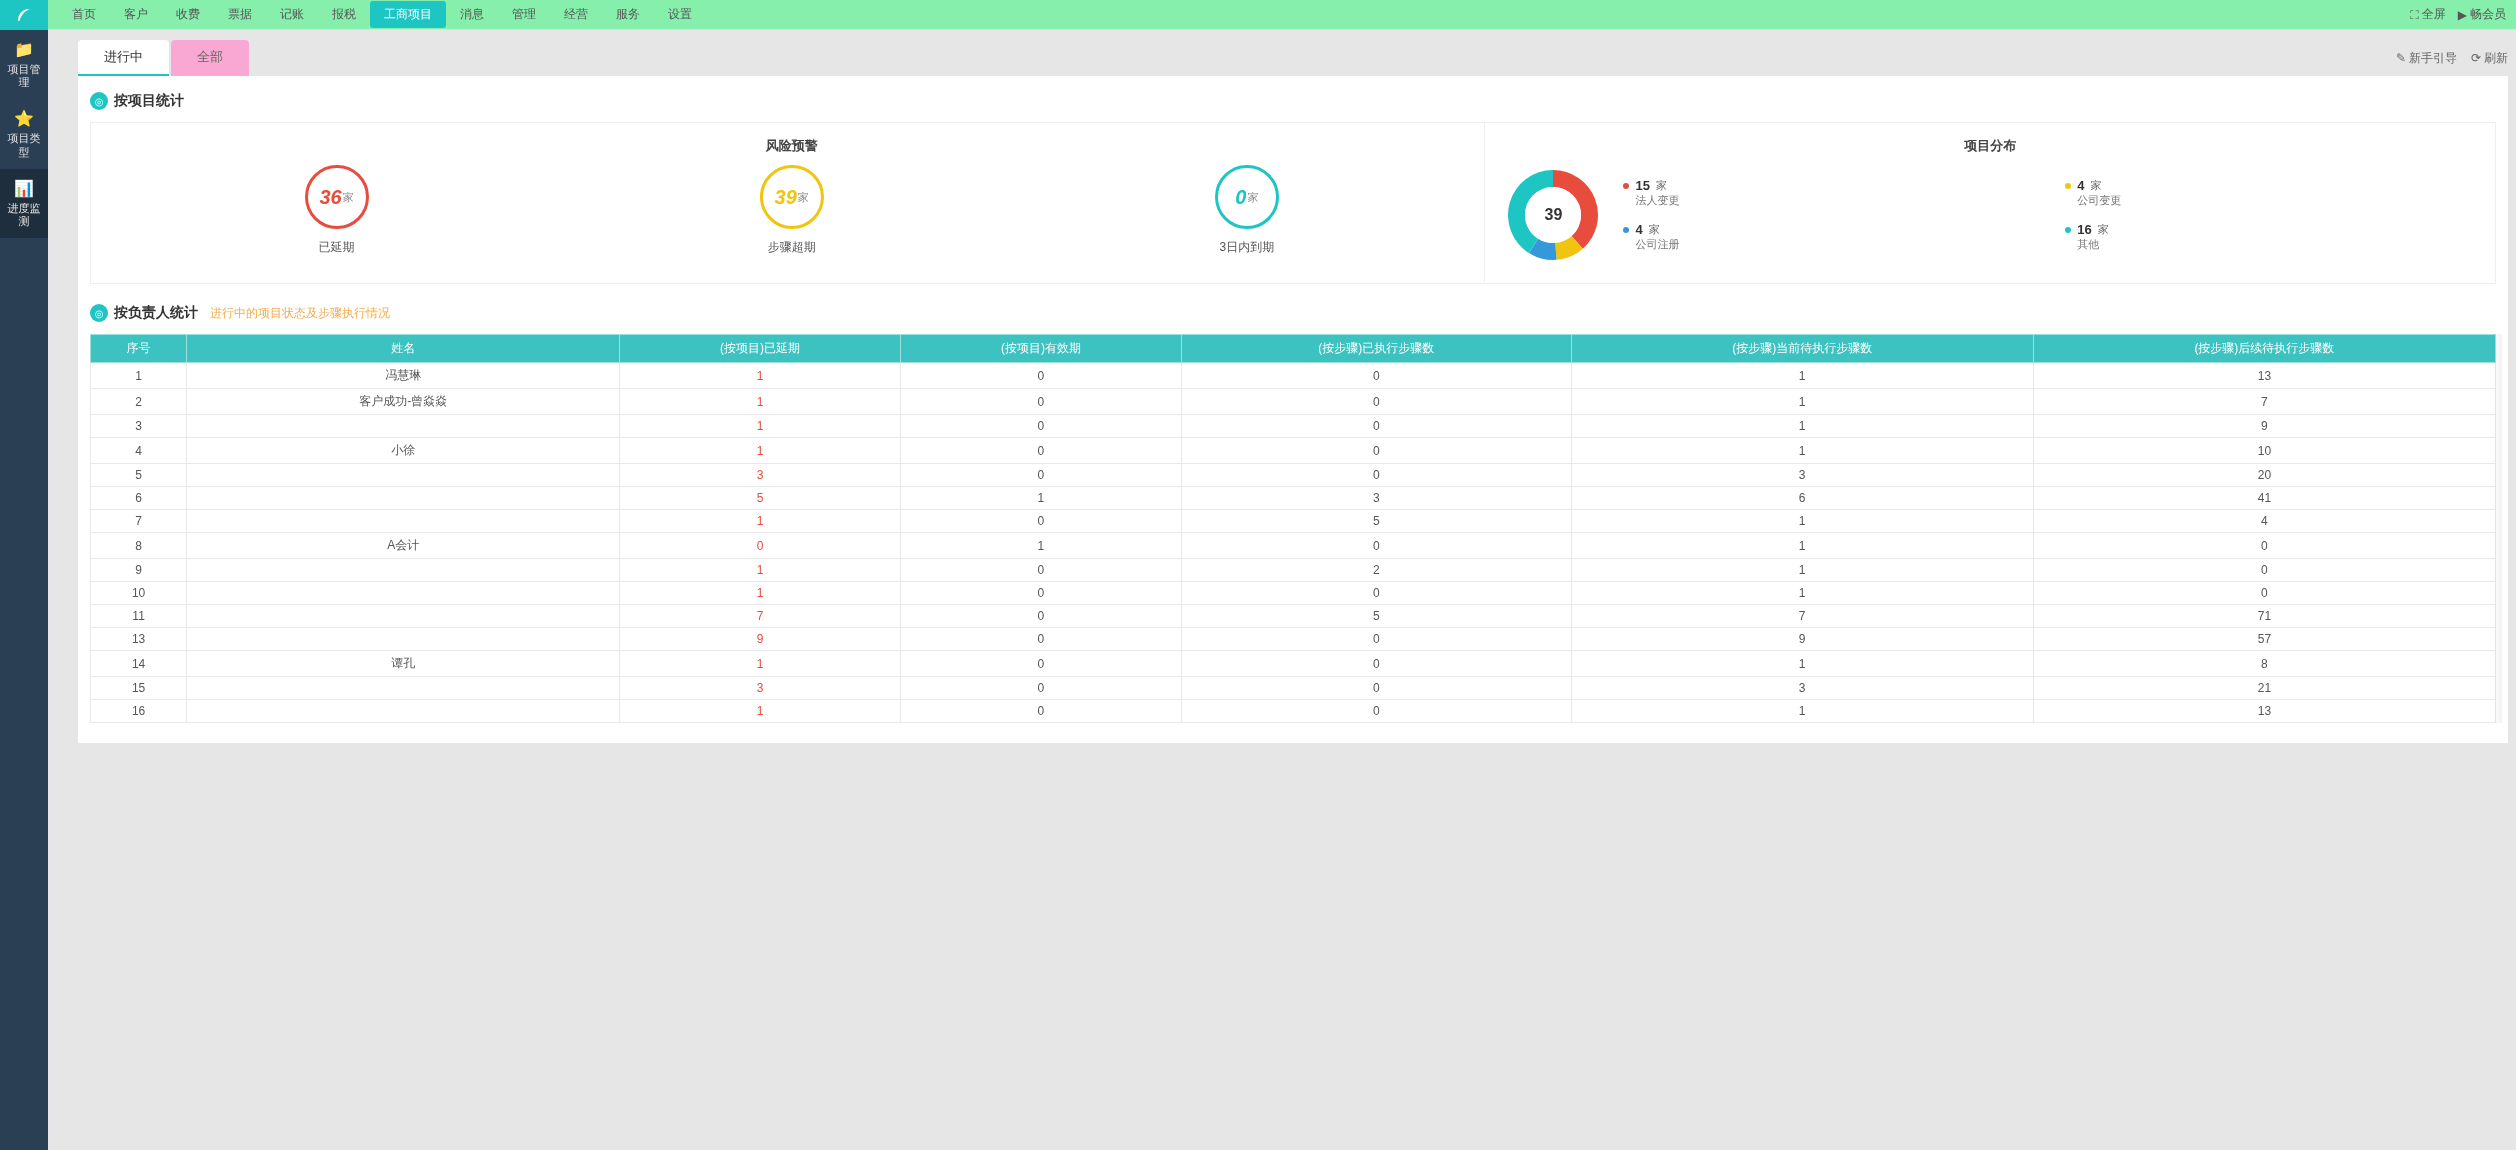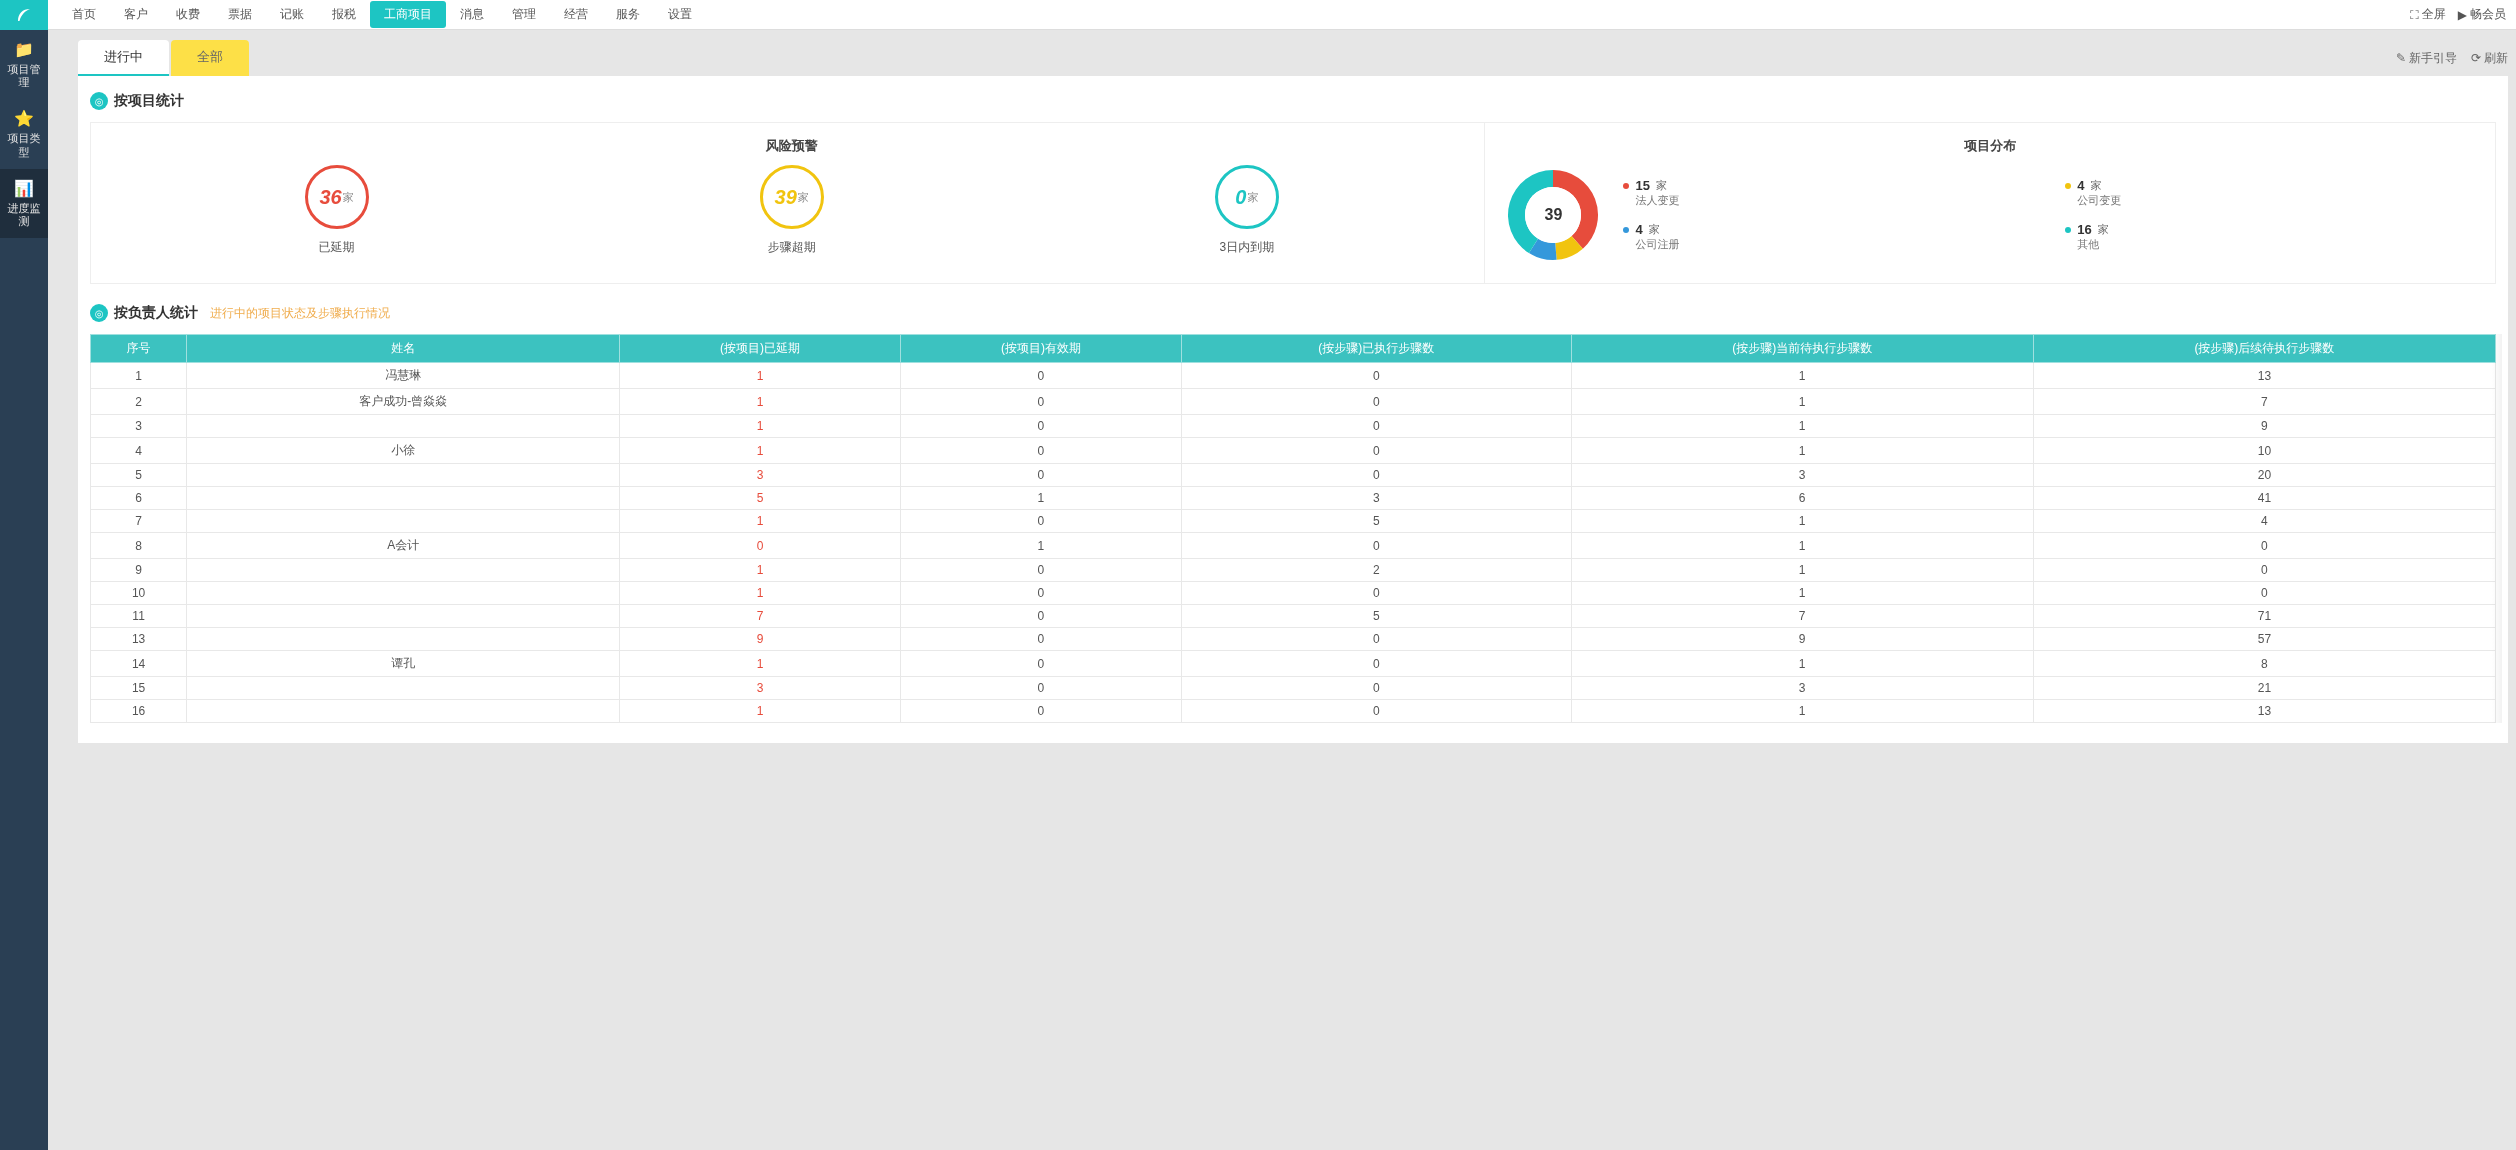--- a/index.html
+++ b/index.html
@@ -13,34 +13,34 @@
 .logo svg { width: 18px; height: 18px; fill: #fff; }
 .side-item { padding: 10px 4px; text-align: center; cursor: pointer; font-size: 11px; color: #e0e0e0; }
 .side-item.active { background: #1f2e3d; }
 .side-item .si-icon { display: block; font-size: 16px; margin-bottom: 4px; }
 .side-item .si-label { display: block; line-height: 1.2; }
 
 
 .main { flex: 1; display: flex; flex-direction: column; min-width: 0; }
 
 
-.topnav { height: 30px; background: #ffffff; display: flex; align-items: center; padding: 12px 10px; border-bottom: 1px solid #ddd; }
+.topnav { height: 30px; background: #86efac; display: flex; align-items: center; padding: 12px 10px; border-bottom: 1px solid #ddd; }
 .nav-items { display: flex; gap: 0; }
 .nav-item { padding: 5px 14px; font-size: 12px; cursor: pointer; color: #555; border-radius: 3px; }
 .nav-item.active { background: #1dc5c3; color: #fff; }
 .nav-right { margin-left: auto; display: flex; align-items: center; gap: 12px; color: #555; }
 .nav-right span { cursor: pointer; display: inline-flex; align-items: center; gap: 3px; }
 
 
 .content { flex: 1; padding: 10px 8px 18px 30px; overflow: auto; }
 
 
 .tabs-row { display: flex; align-items: center; }
 .tabs { display: flex; background: transparent; }
-.tab { padding: 8px 26px; background: #fde047; color: #666; cursor: pointer; border-top-left-radius: 4px; border-top-right-radius: 4px; margin-right: 2px; font-size: 13px; }
+.tab { padding: 8px 26px; background: #f9a8d4; color: #666; cursor: pointer; border-top-left-radius: 4px; border-top-right-radius: 4px; margin-right: 2px; font-size: 13px; }
 .tab.active { background: #fff; color: #333; border-bottom: 2px solid #1dc5c3; }
 .tabs-right { margin-left: auto; display: flex; gap: 14px; color: #666; font-size: 12px; }
 .tabs-right span { cursor: pointer; display: inline-flex; align-items: center; gap: 3px; }
 
 
 .panel { background: #fff; padding: 16px 8px 20px 8px; }
 
 
 .sec-head { display: flex; align-items: center; gap: 6px; margin-bottom: 12px; padding-left: 4px; }
 .sec-badge { width: 18px; height: 18px; border-radius: 50%; background: #1dc5c3; color: #fff; display: inline-flex; align-items: center; justify-content: center; font-size: 10px; }

